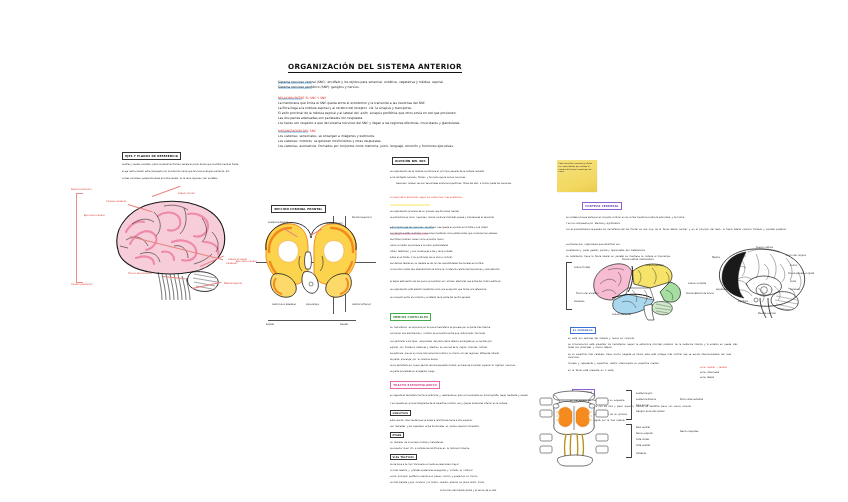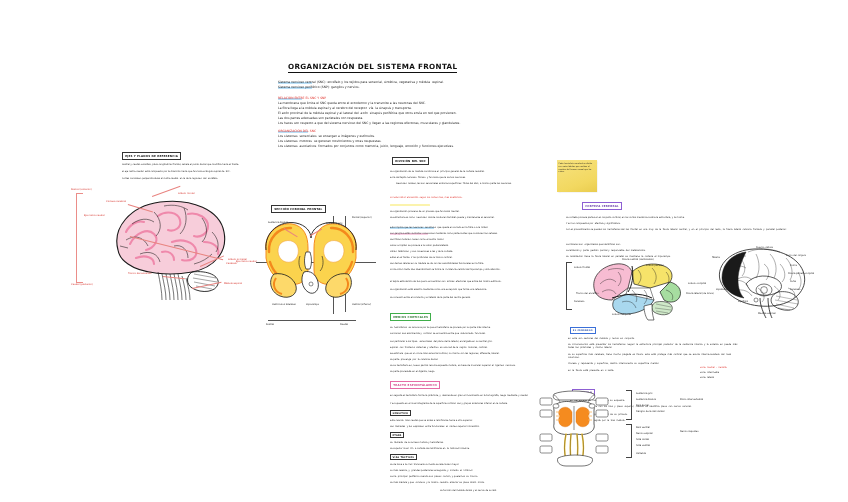--- a/index.html
+++ b/index.html
@@ -50,21 +50,21 @@
 
   
   .fig{position:absolute;}
   .fig svg{display:block;overflow:visible;}
 </style>
 </head>
 <body>
 
 <div class="page">
 
-  <div class="title" style="left:288px;top:62px;">ORGANIZACIÓN DEL SISTEMA FRONTAL</div>
+  <div class="title" style="left:288px;top:62px;">ORGANIZACIÓN DEL SISTEMA ANTERIOR</div>
 
   <div>
     <div class="hl b" style="left:278px;top:81.5px;width:34px;height:2.6px;"></div>
     <div class="hl b" style="left:278px;top:86.5px;width:34px;height:2.6px;"></div>
     <div class="hl b" style="left:278px;top:97.5px;width:24px;height:2.6px;"></div>
     <div class="hl b" style="left:278px;top:130.5px;width:30px;height:2.6px;"></div>
 
     <div class="ht" style="left:278px;top:80px;width:236px;">Sistema nervioso central (SNC): encéfalo y los tejidos para sensorial, sintética, vegetativa y médula  espinal.</div>
     <div class="ht" style="left:278px;top:85px;width:236px;">Sistema nervioso periférico (SNP): ganglios y nervios.</div>
     <div class="ht red" style="left:278px;top:96px;width:236px;">RELACIÓN ENTRE EL SNC Y SNP</div>

